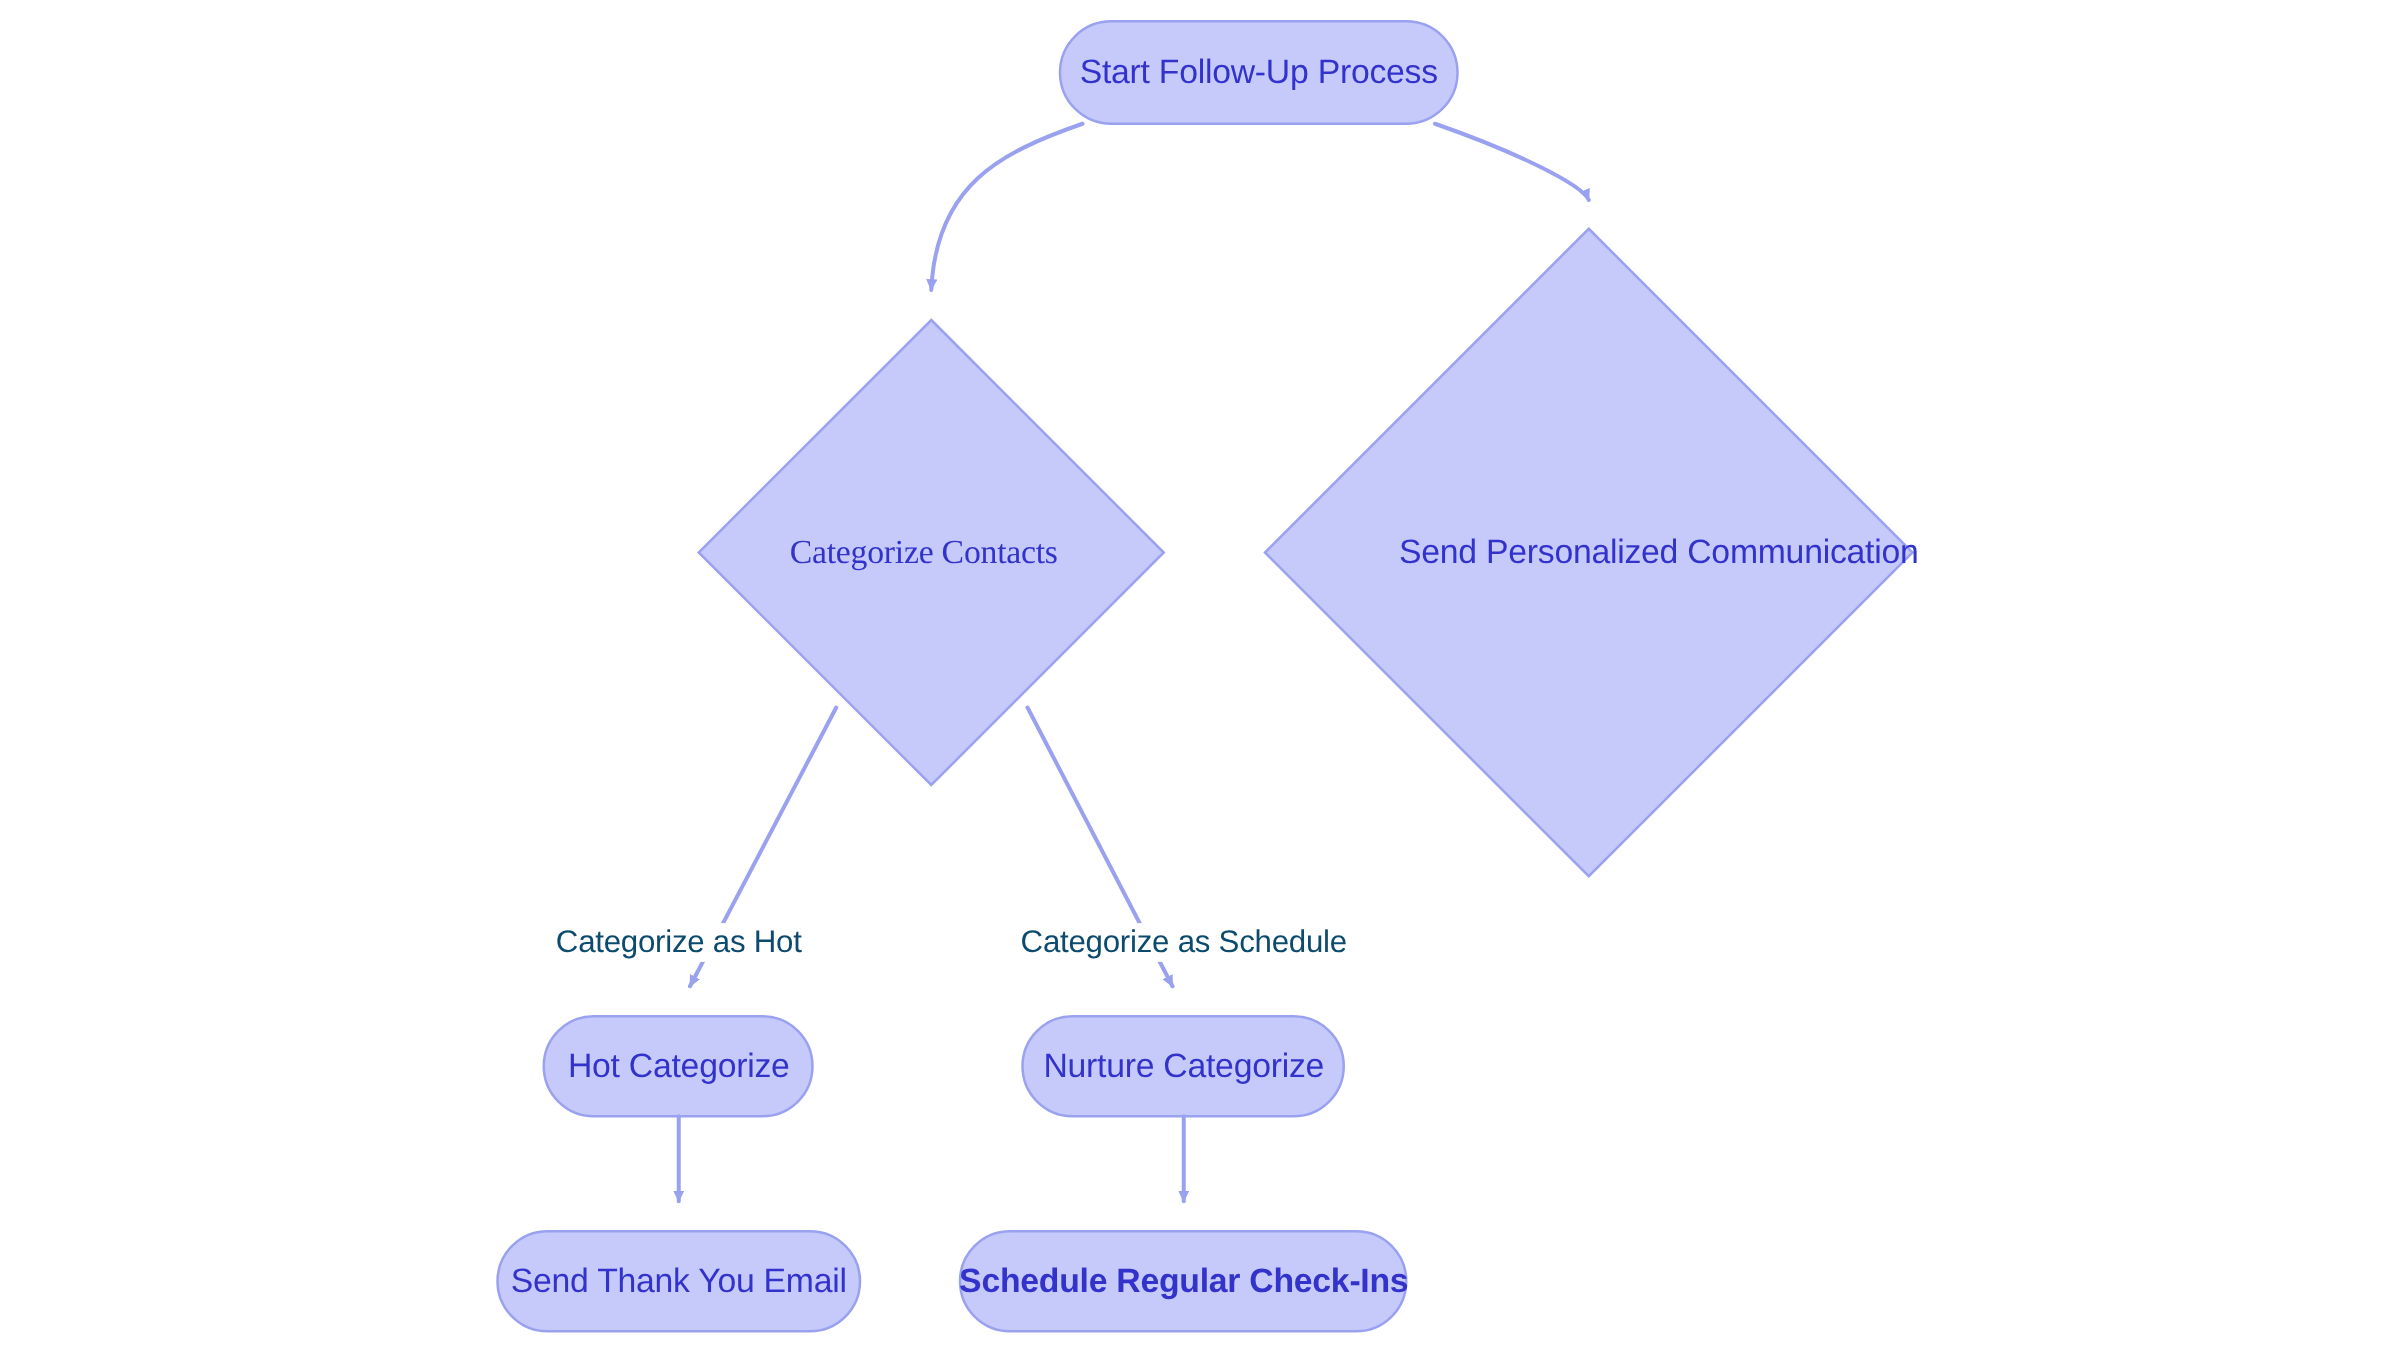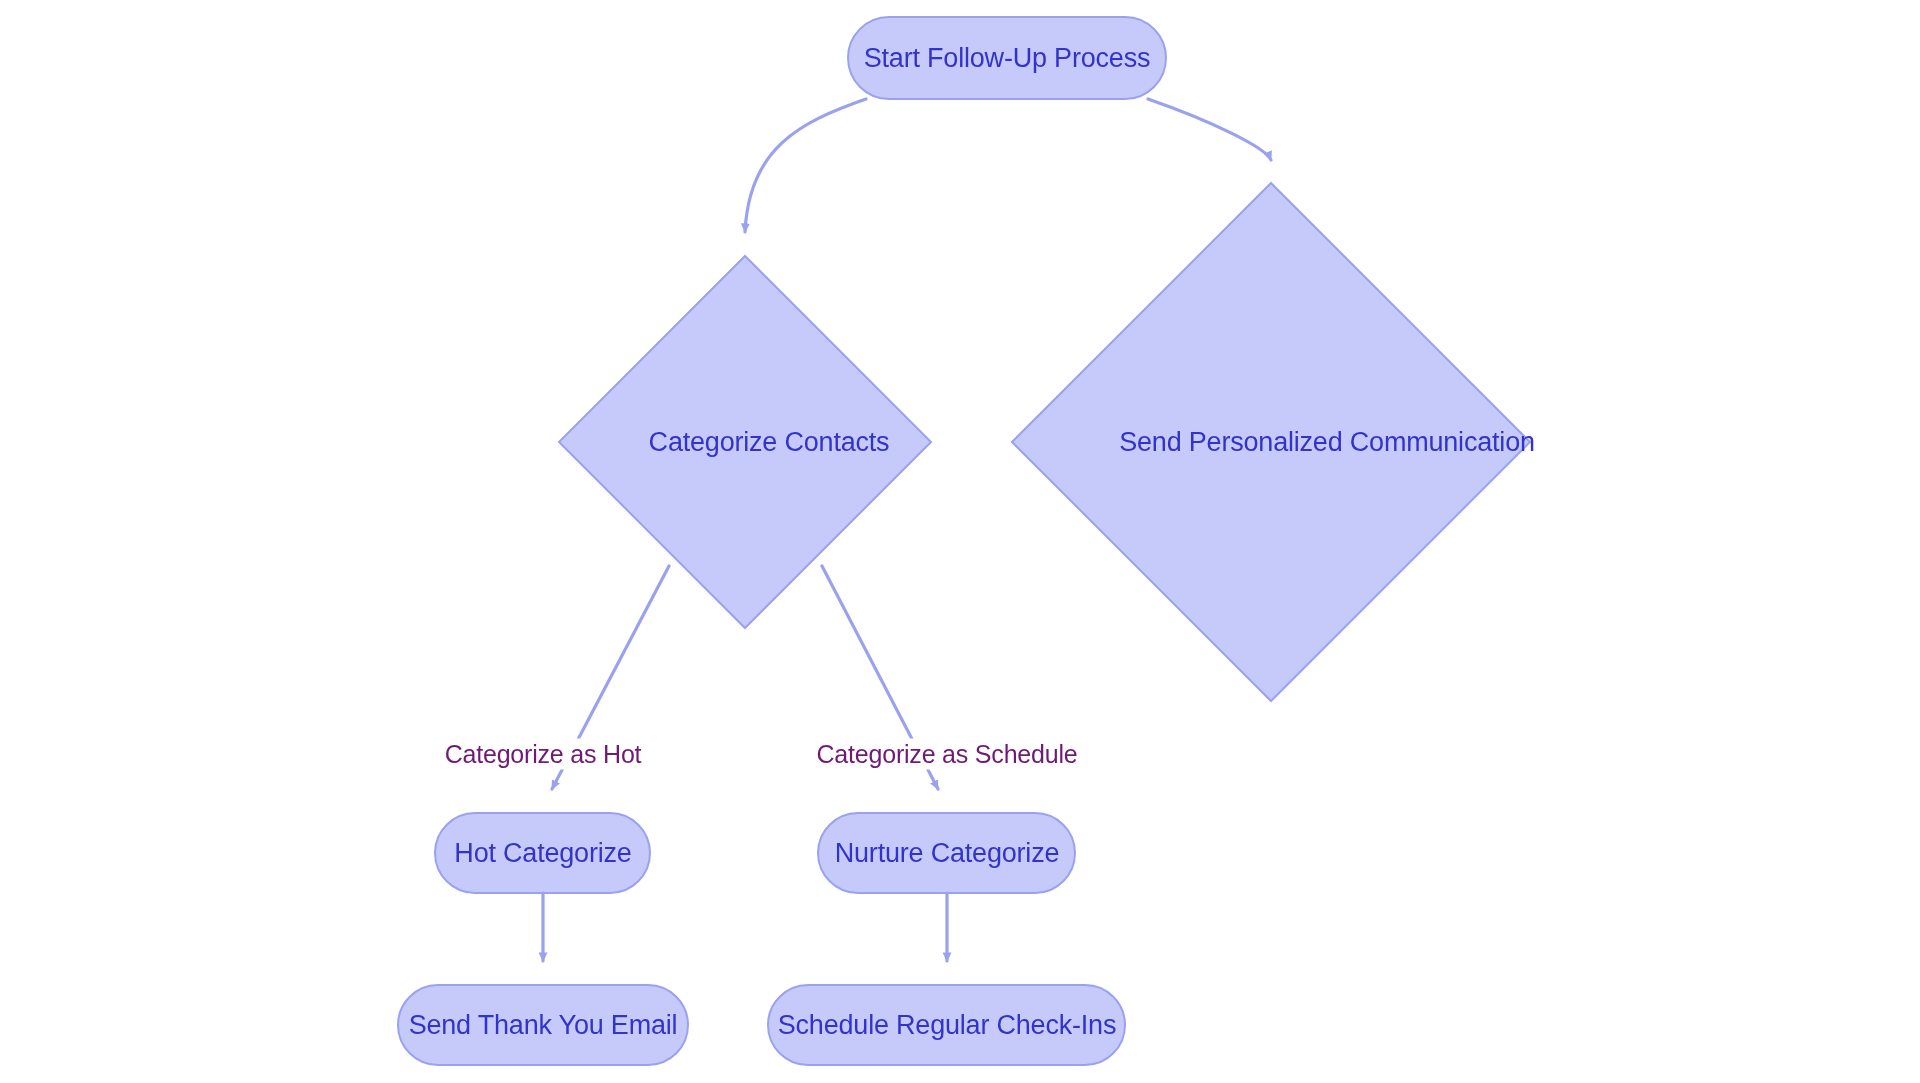--- a/index.html
+++ b/index.html
@@ -35,21 +35,21 @@
     font-size: 27px;
     font-weight: 400;
     letter-spacing: -0.2px;
     pointer-events: none;
     text-align: center;
   }
   .edge-label {
     position: absolute;
     transform: translate(-50%, -50%);
     white-space: nowrap;
-    color: #701a75;
+    color: #0c4a6e;
     font-family: "Liberation Sans", sans-serif;
     font-size: 25px;
     font-weight: 400;
     letter-spacing: -0.2px;
     background: #ffffff;
     padding: 1px 5px;
     text-align: center;
   }
   .hit {
     position: absolute;
@@ -97,31 +97,31 @@
       <path d="M 822,566 L 938,789" marker-end="url(#arrowhead)"></path>
 
       <path d="M 543,893 L 543,961" marker-end="url(#arrowhead)"></path>
 
       <path d="M 947,893 L 947,961" marker-end="url(#arrowhead)"></path>
     </g>
   </svg>
 
   <div class="node-label" style="left:1007px; top:58px;">Start Follow-Up Process</div>
 
-  <div class="node-label" style="left:769px; top:442px;">Categorize Contacts</div>
+  <div class="node-label" style="left:739px; top:442px;font-family:Liberation Serif, serif;">Categorize Contacts</div>
 
   <div class="node-label" style="left:1327px; top:442px;">Send Personalized Communication</div>
 
   <div class="node-label" style="left:543px; top:853px;">Hot Categorize</div>
 
   <div class="node-label" style="left:947px; top:853px;">Nurture Categorize</div>
 
   <div class="node-label" style="left:543px; top:1025px;">Send Thank You Email</div>
 
-  <div class="node-label" style="left:947px; top:1025px;">Schedule Regular Check-Ins</div>
+  <div class="node-label" style="left:947px; top:1025px;font-weight:bold;">Schedule Regular Check-Ins</div>
 
   <div class="edge-label" style="left:543px; top:754px;">Categorize as Hot</div>
 
   <div class="edge-label" style="left:947px; top:754px;">Categorize as Schedule</div>
 
   <div class="hit" style="left:1007px; top:58px; width:318px; height:82px;"></div>
   <div class="hit" style="left:745px; top:442px; width:280px; height:190px;"></div>
   <div class="hit" style="left:1271px; top:442px; width:390px; height:260px;"></div>
   <div class="hit" style="left:543px; top:853px; width:215px; height:80px;"></div>
   <div class="hit" style="left:947px; top:853px; width:257px; height:80px;"></div>

